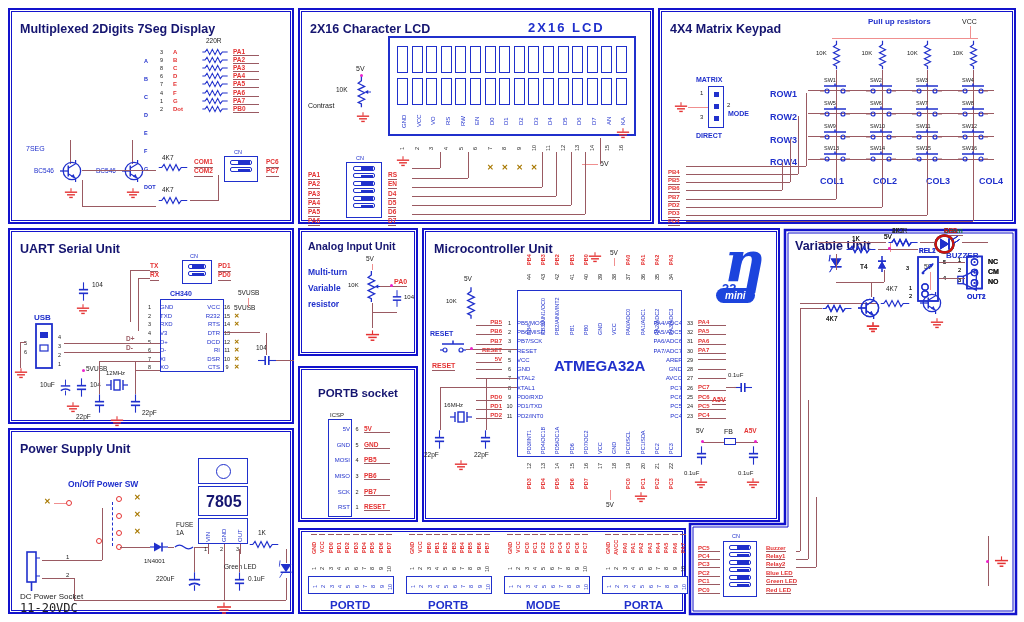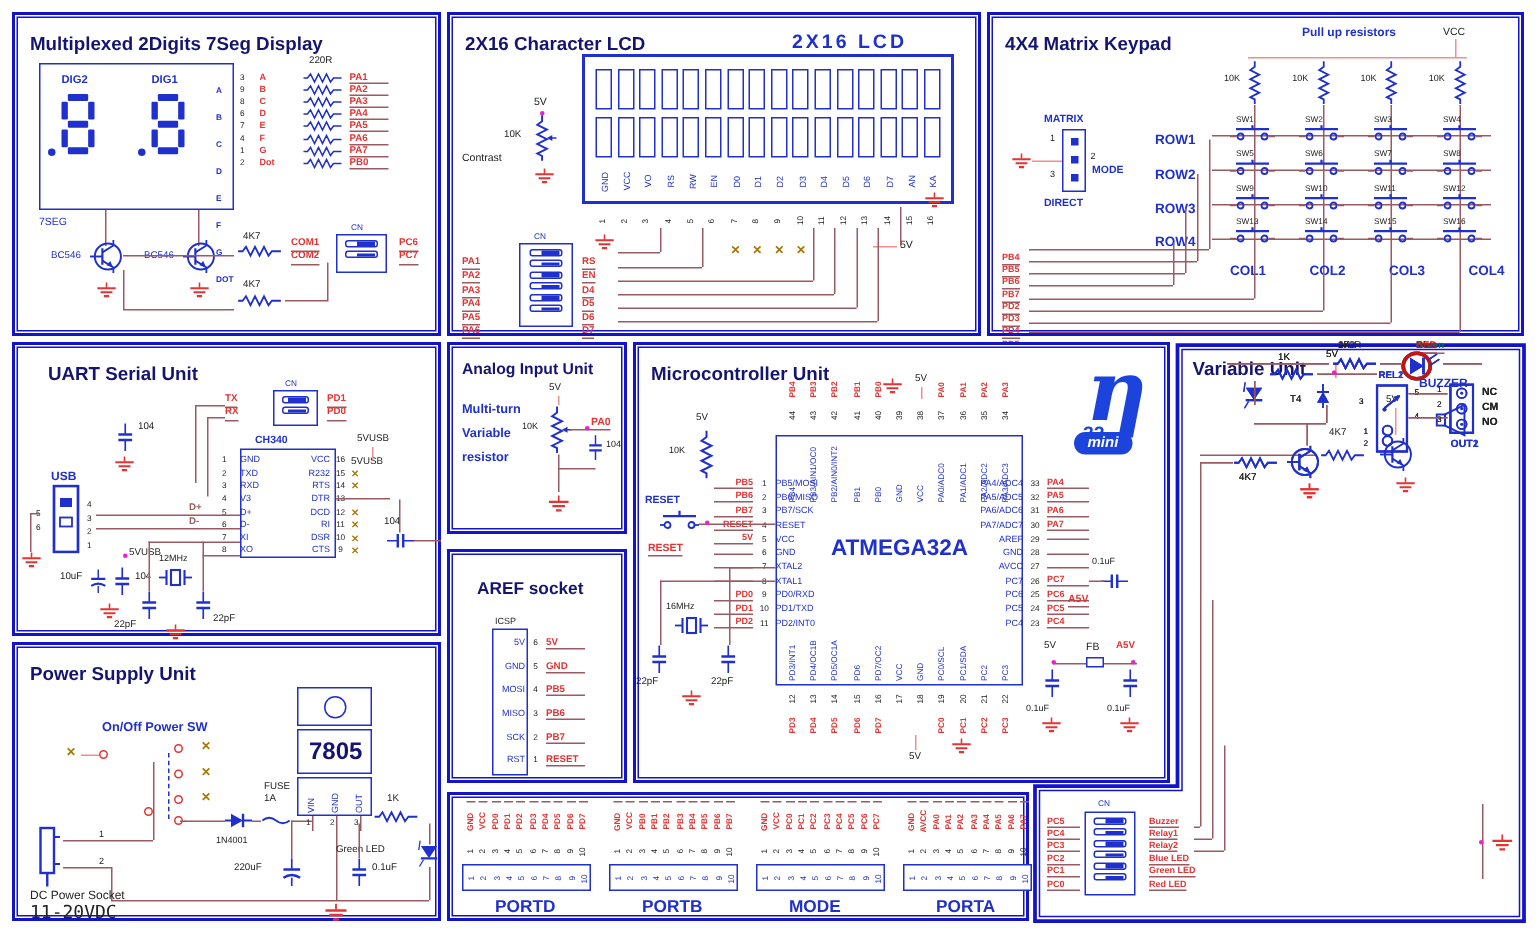--- a/index.html
+++ b/index.html
@@ -212,32 +212,20 @@
         <rect x="2" y="8" width="5" height="14" rx="1" fill="#2030cc"></rect>
         <rect x="23" y="8" width="5" height="14" rx="1" fill="#2030cc"></rect>
         <rect x="2" y="30" width="5" height="14" rx="1" fill="#2030cc"></rect>
         <rect x="23" y="30" width="5" height="14" rx="1" fill="#2030cc"></rect>
       </symbol>
 </defs>
 </svg>
 
 <div class="panel" style="left:8px;top:8px;width:286px;height:216px">
   <div class="t title" style="left:10px;top:13px">Multiplexed 2Digits 7Seg Display</div>
-  <div class="box" style="left:16px;top:32px;width:130px;height:98px">
-    <span class="t blue b f75" style="left:14px;top:6px">DIG2</span>
-    <span class="t blue b f75" style="left:74px;top:6px">DIG1</span>
-    <svg class="s" style="left:12px;top:18px;width:26px;height:44px">
-        <use href="#d8"></use>
-      </svg>
-    <svg class="s" style="left:72px;top:18px;width:26px;height:44px">
-        <use href="#d8"></use>
-      </svg>
-    <div class="t" style="left:5px;top:56px;width:5px;height:5px;background:#2030cc;border-radius:50%"></div>
-    <div class="t" style="left:65px;top:56px;width:5px;height:5px;background:#2030cc;border-radius:50%"></div>
-  </div>
   <div class="segcol" style="left:134px;top:39px">
     <div><span>A</span></div>
       <div><span>B</span></div>
       <div><span>C</span></div>
       <div><span>D</span></div>
       <div><span>E</span></div>
       <div><span>F</span></div>
       <div><span>G</span></div>
       <div><span>DOT</span></div>
   </div>
@@ -679,21 +667,21 @@
   <div class="wire hw" style="left:26px;top:197px;width:196px"></div>
   <div class="wire hw" style="left:26px;top:205px;width:241px"></div>
   <div class="wire hw" style="left:26px;top:211px;width:287px"></div>
   <div class="wire vw" style="left:176px;top:170px;height:19px"></div>
   <div class="wire vw" style="left:222px;top:170px;height:27px"></div>
   <div class="wire vw" style="left:267px;top:170px;height:35px"></div>
   <div class="wire vw" style="left:313px;top:170px;height:41px"></div>
 </div>
 
 <div class="panel" style="left:8px;top:228px;width:286px;height:196px">
-  <div class="t title" style="left:22px;top:13px">UART Serial Unit</div>
+  <div class="t title" style="left:10px;top:13px">UART Serial Unit</div>
   <span class="t blue f5" style="left:180px;top:24px">CN</span>
   <div class="box" style="left:172px;top:30px;width:30px;height:24px">
     <div class="jbar" style="width:18px"></div>
     <div class="jbar" style="width:18px"></div>
   </div>
   <span class="t red b f65 nw" style="left:140px;top:33px">TX</span>
   <span class="t red b f65 nw" style="left:140px;top:42px">RX</span>
   <span class="t red b f65 nw" style="left:208px;top:33px">PD1</span>
   <span class="t red b f65 nw" style="left:208px;top:42px">PD0</span>
   <div class="wire vw" style="left:120px;top:40px;height:52px"></div>
@@ -878,21 +866,21 @@
     </svg>
   <span class="t blk f6" style="left:104px;top:64px">104</span>
   <div class="wire vw" style="left:72px;top:73px;height:25px"></div>
   <div class="wire hw" style="left:72px;top:82px;width:25px"></div>
   <svg class="s" style="left:65px;top:100px;width:15px;height:12px">
       <use href="#gnd"></use>
     </svg>
 </div>
 
 <div class="panel" style="left:298px;top:366px;width:120px;height:156px">
-  <div class="t title f11" style="left:18px;top:20px">AREF socket</div>
+  <div class="t title f11" style="left:18px;top:20px">PORTB socket</div>
   <span class="t blk f6" style="left:30px;top:44px">ICSP</span>
   <div class="box" style="left:28px;top:51px;width:24px;height:98px"></div>
   <div class="mrows" style="left:30px;top:53px">
     <div class="icsprow">
         <span class="nm">5V</span>
         <span class="num">6</span>
         <span class="net">5V</span>
       </div>
       <div class="icsprow">
         <span class="nm">GND</span>

